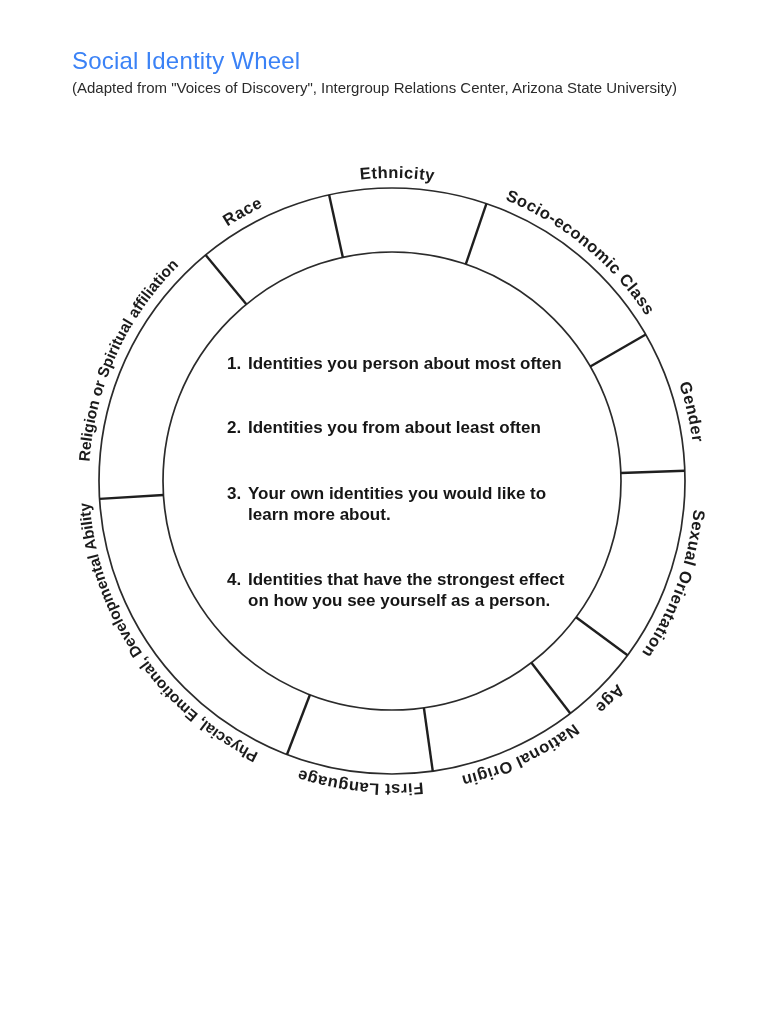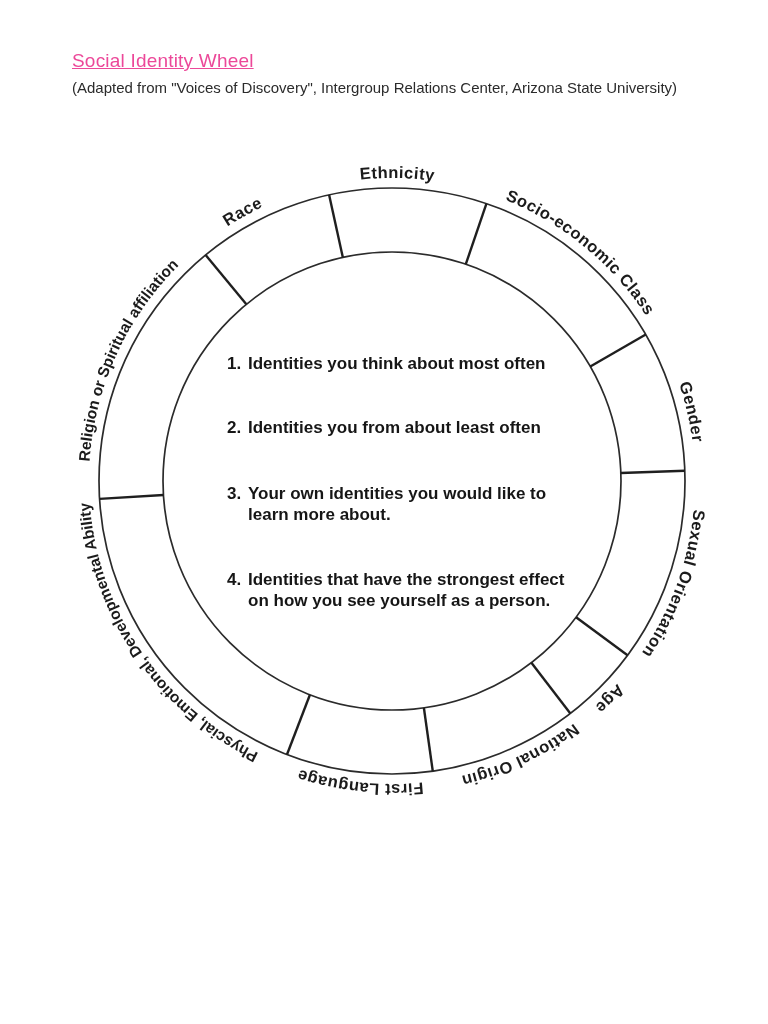--- a/index.html
+++ b/index.html
@@ -14,26 +14,25 @@
     overflow: hidden;
     font-family: "Liberation Sans", sans-serif;
     color: #232323;
   }
   .page-header {
     position: absolute;
     left: 72px;
     top: 48px;
   }
   .page-title {
-    font-size: 19px;
+    font-size: 24px;
     font-weight: 400;
     line-height: 26px;
-    color: #ec4899;
+    color: #3b82f6;
     letter-spacing: 0.2px;
-    text-decoration: underline;
   }
   .page-subtitle {
     font-size: 15px;
     font-weight: 400;
     line-height: 19px;
     margin-top: 4px;
     color: #2b2b2b;
   }
   #wheel-svg {
     position: absolute;
@@ -102,21 +101,21 @@
       <path id="lblpath8" d="M 242.7956612886495 744.7177758697896 A 303 303 0 0 1 493.14347834783257 195.37962819906994" fill="none" stroke="none"></path>
       <text font-family="&quot;Liberation Sans&quot;, sans-serif" font-weight="bold" font-size="15.5" letter-spacing="0" fill="#1b1b1b" text-anchor="middle"><textPath startOffset="50%" href="#lblpath8" xlink:href="#lblpath8">Religion or Spiritual affiliation</textPath></text>
       <path id="lblpath9" d="M 115.19572633429192 604.2412028519674 A 303 303 0 0 1 643.1983844841777 311.56455024836373" fill="none" stroke="none"></path>
       <text font-family="&quot;Liberation Sans&quot;, sans-serif" font-weight="bold" font-size="16.5" letter-spacing="0.5" fill="#1b1b1b" text-anchor="middle"><textPath startOffset="50%" href="#lblpath9" xlink:href="#lblpath9">Race</textPath></text>
     </g>
 </svg>
 
 <div id="notes">
     <div class="note" style="top: 353px;">
       <span class="num">1.</span>
-      <span class="txt">Identities you think about most often</span>
+      <span class="txt">Identities you person about most often</span>
     </div>
     <div class="note" style="top: 417px;">
       <span class="num">2.</span>
       <span class="txt">Identities you from about least often</span>
     </div>
     <div class="note" style="top: 483px;">
       <span class="num">3.</span>
       <span class="txt">Your own identities you would like to<br>learn more about.</span>
     </div>
     <div class="note" style="top: 569px;">

